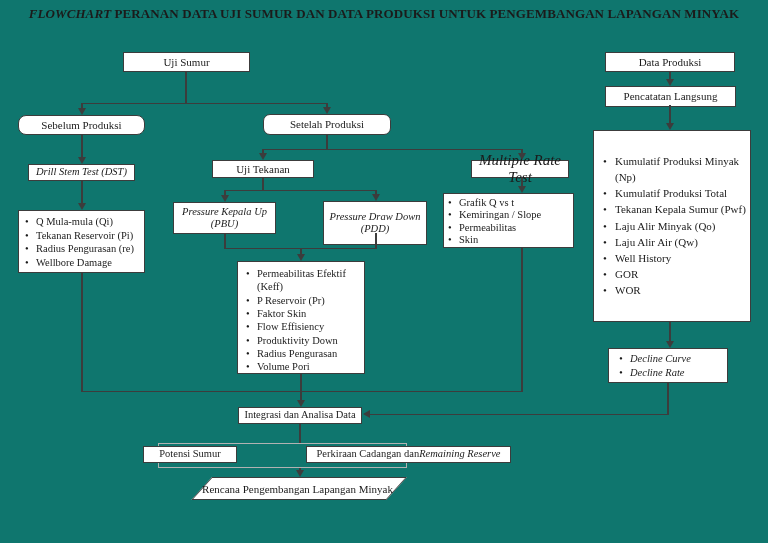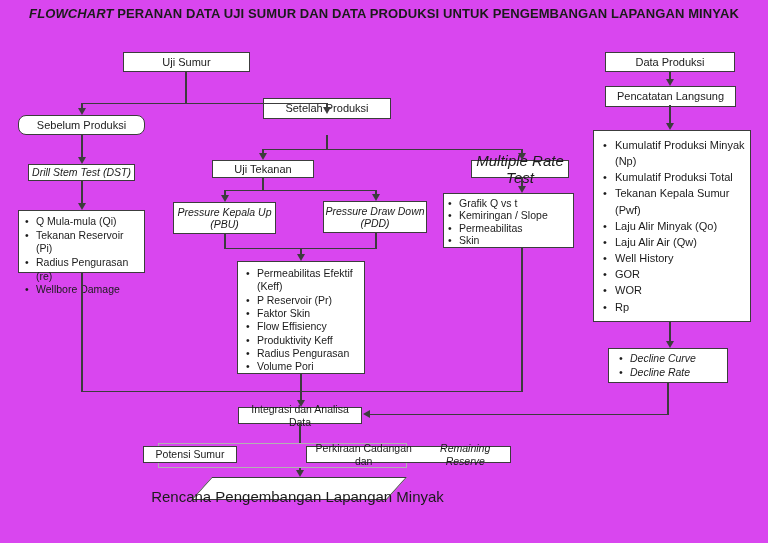--- a/index.html
+++ b/index.html
@@ -1,19 +1,19 @@
 <!DOCTYPE html>
 <html><head>
 <meta charset="utf-8">
 <style>
   * { margin:0; padding:0; box-sizing:border-box; }
   html,body { background:#e9e9e9; }
   #stage {
-    position:relative; width:768px; height:543px; background:#d946ef;
-    font-family:Liberation Sans, sans-serif; color:#1b1b1b; overflow:hidden;
+    position:relative; width:768px; height:543px; background:#0f766e;
+    font-family:Liberation Serif, serif; color:#1b1b1b; overflow:hidden;
     margin:0 auto;
   }
   #page-title {
     position:absolute; left:0; top:6px; width:768px; text-align:center;
     font-size:13px; font-weight:bold; letter-spacing:0.1px;
   }
   #page-title .t-ital { font-style:italic; }
   .node {
     position:absolute; background:#fff; border:1.5px solid #3c3c3c;
     display:flex; flex-direction:column; align-items:center; justify-content:center;
@@ -35,53 +35,53 @@
     border-top:7px solid #3c3c3c; }
   .arr-l { position:absolute; width:0; height:0;
     border-top:4px solid transparent; border-bottom:4px solid transparent;
     border-right:7px solid #3c3c3c; }
 
   
   #box-uji-sumur     { left:123px; top:52px;  width:127px; height:20px; }
   #box-data-produksi { left:605px; top:52px;  width:130px; height:20px; }
   #box-pencatatan    { left:605px; top:86px;  width:131px; height:21px; }
   #box-sebelum       { left:18px;  top:115px; width:127px; height:20px;border-radius:8px; }
-  #box-setelah       { left:263px; top:98px; width:128px; height:21px; }
+  #box-setelah       { left:263px; top:114px; width:128px; height:21px;border-radius:7px; }
   #box-dst           { left:28px;  top:164px; width:107px; height:17px; font-size:10.5px; }
   #box-uji-tekanan   { left:212px; top:160px; width:102px; height:18px; }
   #box-mrt           { left:471px; top:160px; width:98px; height:18px; font-size:15px; }
   #box-pbu           { left:173px; top:202px; width:103px; height:32px; font-size:10.5px; }
-  #box-pdd           { left:323px; top:201px; width:104px; height:32px; font-size:10.5px; }
+  #box-pdd           { left:323px; top:201px; width:104px; height:44px; font-size:10.5px; }
   #box-integrasi     { left:238px; top:407px; width:124px; height:17px; font-size:10.5px; }
   #box-potensi       { left:143px; top:446px; width:94px;  height:17px; font-size:10.5px; }
   #box-perkiraan     { left:306px; top:446px; width:205px; height:17px; font-size:10.5px; flex-direction:row; }
 
   #list-dst      { left:18px;  top:210px; width:127px; height:63px; padding:4px 2px 0 2px; }
   #list-dst li   { line-height:1.3; }
   #list-center   { left:237px; top:261px; width:128px; height:113px; padding:5px 2px 0 4px; }
   #list-center li{ line-height:1.27; }
   #list-mrt      { left:443px; top:193px; width:131px; height:55px; padding:3px 2px 0 0; }
   #list-mrt li   { line-height:1.18; }
-  #list-produksi { left:593px; top:130px; width:158px; height:192px; padding:6px 3px 0 4px; }
+  #list-produksi { left:593px; top:130px; width:158px; height:192px; padding:22px 3px 0 4px; }
   #list-produksi li { font-size:11px; line-height:1.47; padding-left:17px; }
   #list-produksi li::before { left:5px; }
   #list-decline  { left:608px; top:348px; width:120px; height:35px; padding:3px 2px 0 6px; font-style:italic; }
   #list-decline li { line-height:1.32; }
 
   
   #para-rencana { position:absolute; left:212px; top:477px; width:195px; height:23px; }
   #para-rencana .para-shape {
     position:absolute; left:0; top:0; width:100%; height:100%;
     border:1.5px solid #3c3c3c; background:#fff;
     transform:skewX(-42deg); transform-origin:top left;
   }
   #para-rencana .para-label {
-    position:absolute; left:-12px; top:8px; width:100%; height:100%;
+    position:absolute; left:-12px; top:0; width:100%; height:100%;
     display:flex; align-items:center; justify-content:center;
-    font-size:15px; white-space:nowrap;
+    font-size:11px; white-space:nowrap;
   }
   
   #bracket { position:absolute; left:158px; top:443px; width:249px; height:25px;
     border:1px solid #b2b2b2; background:transparent; }
 </style>
 </head>
 <body>
 
 <div id="stage">
 
@@ -139,21 +139,21 @@
         <li>Wellbore Damage</li>
       </ul>
   </div>
 
   <div class="listbox" id="list-center">
     <ul>
         <li>Permeabilitas Efektif (Keff)</li>
         <li>P Reservoir (Pr)</li>
         <li>Faktor Skin</li>
         <li>Flow Effisiency</li>
-        <li>Produktivity Keff</li>
+        <li>Produktivity Down</li>
         <li>Radius Pengurasan</li>
         <li>Volume Pori</li>
       </ul>
   </div>
 
   <div class="listbox" id="list-mrt">
     <ul>
         <li>Grafik Q vs t</li>
         <li>Kemiringan / Slope</li>
         <li>Permeabilitas</li>
@@ -164,21 +164,20 @@
   <div class="listbox" id="list-produksi">
     <ul>
         <li>Kumulatif Produksi Minyak (Np)</li>
         <li>Kumulatif Produksi Total</li>
         <li>Tekanan Kepala Sumur (Pwf)</li>
         <li>Laju Alir Minyak (Qo)</li>
         <li>Laju Alir Air (Qw)</li>
         <li>Well History</li>
         <li>GOR</li>
         <li>WOR</li>
-        <li>Rp</li>
       </ul>
   </div>
 
   <div class="listbox" id="list-decline">
     <ul>
         <li>Decline Curve</li>
         <li>Decline Rate</li>
       </ul>
   </div>
 

